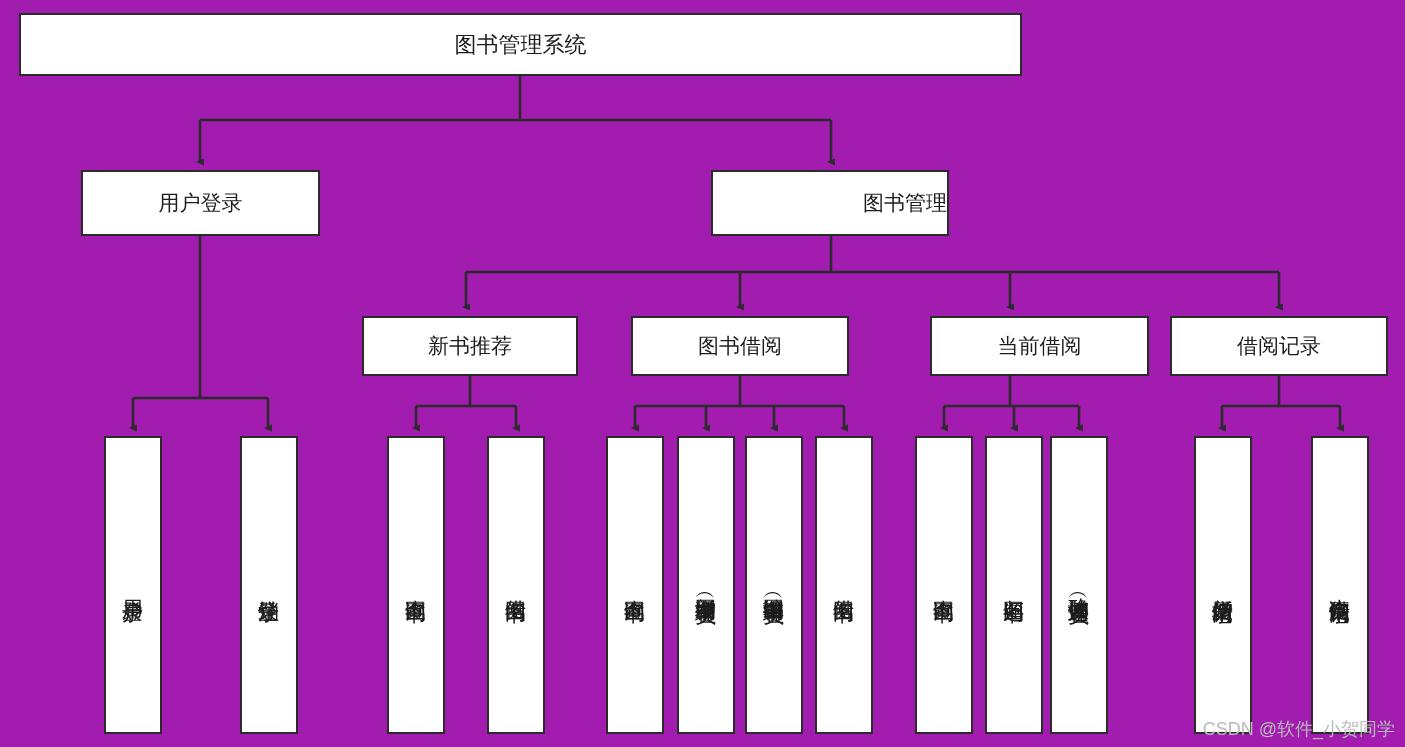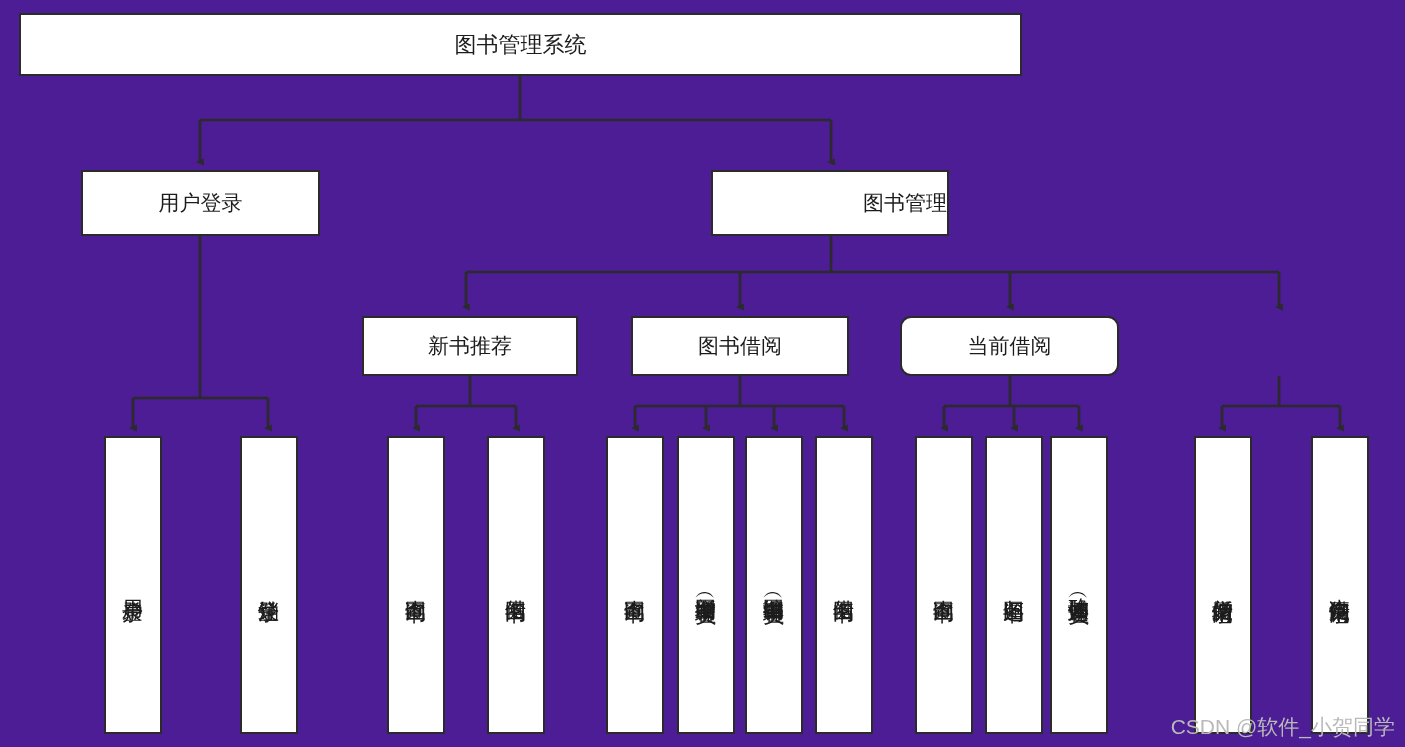--- a/index.html
+++ b/index.html
@@ -8,21 +8,21 @@
     padding: 0;
     background: #ffffff;
   }
   body {
     font-family: "Liberation Sans", "DejaVu Sans", sans-serif;
   }
   #diagram-canvas {
     position: relative;
     width: 1405px;
     height: 747px;
-    background: #4c1d95;
+    background: #a21caf;
     overflow: hidden;
   }
   #diagram-svg {
     position: absolute;
     left: 0;
     top: 0;
     width: 1405px;
     height: 747px;
   }
   .node-box {
@@ -52,21 +52,21 @@
     text-orientation: upright;
     letter-spacing: 1px;
     line-height: 1.0;
     white-space: nowrap;
   }
   #watermark {
     position: absolute;
     right: 10px;
     bottom: 6px;
     font-family: "Liberation Sans", "DejaVu Sans", sans-serif;
-    font-size: 21px;
+    font-size: 18px;
     color: #b9b9b9;
     white-space: nowrap;
     user-select: none;
     pointer-events: none;
     margin-top: 8px;
   }
 </style>
 </head>
 <body>
 
@@ -136,22 +136,25 @@
   <div class="node-box node-l2" style="left:711px; top:170px; width:238px; height:66px;justify-content:flex-end;">
     <span class="node-label">图书管理</span>
   </div>
 
   <div class="node-box node-l3" style="left:362px; top:316px; width:216px; height:60px;">
     <span class="node-label">新书推荐</span>
   </div>
   <div class="node-box node-l3" style="left:631px; top:316px; width:218px; height:60px;">
     <span class="node-label">图书借阅</span>
   </div>
-  <div class="node-box node-l3" style="left:900px; top:316px; width:219px; height:60px;border-radius:11px;">
+  <div class="node-box node-l3" style="left:930px; top:316px; width:219px; height:60px;">
     <span class="node-label">当前借阅</span>
+  </div>
+  <div class="node-box node-l3" style="left:1170px; top:316px; width:218px; height:60px;">
+    <span class="node-label">借阅记录</span>
   </div>
 
   <div class="node-box node-leaf" style="left:104px; top:436px; width:58px; height:298px;">
     <span class="node-label">用户登录</span>
   </div>
   <div class="node-box node-leaf" style="left:240px; top:436px; width:58px; height:298px;">
     <span class="node-label">注销登录</span>
   </div>
 
   <div class="node-box node-leaf" style="left:387px; top:436px; width:58px; height:298px;">

